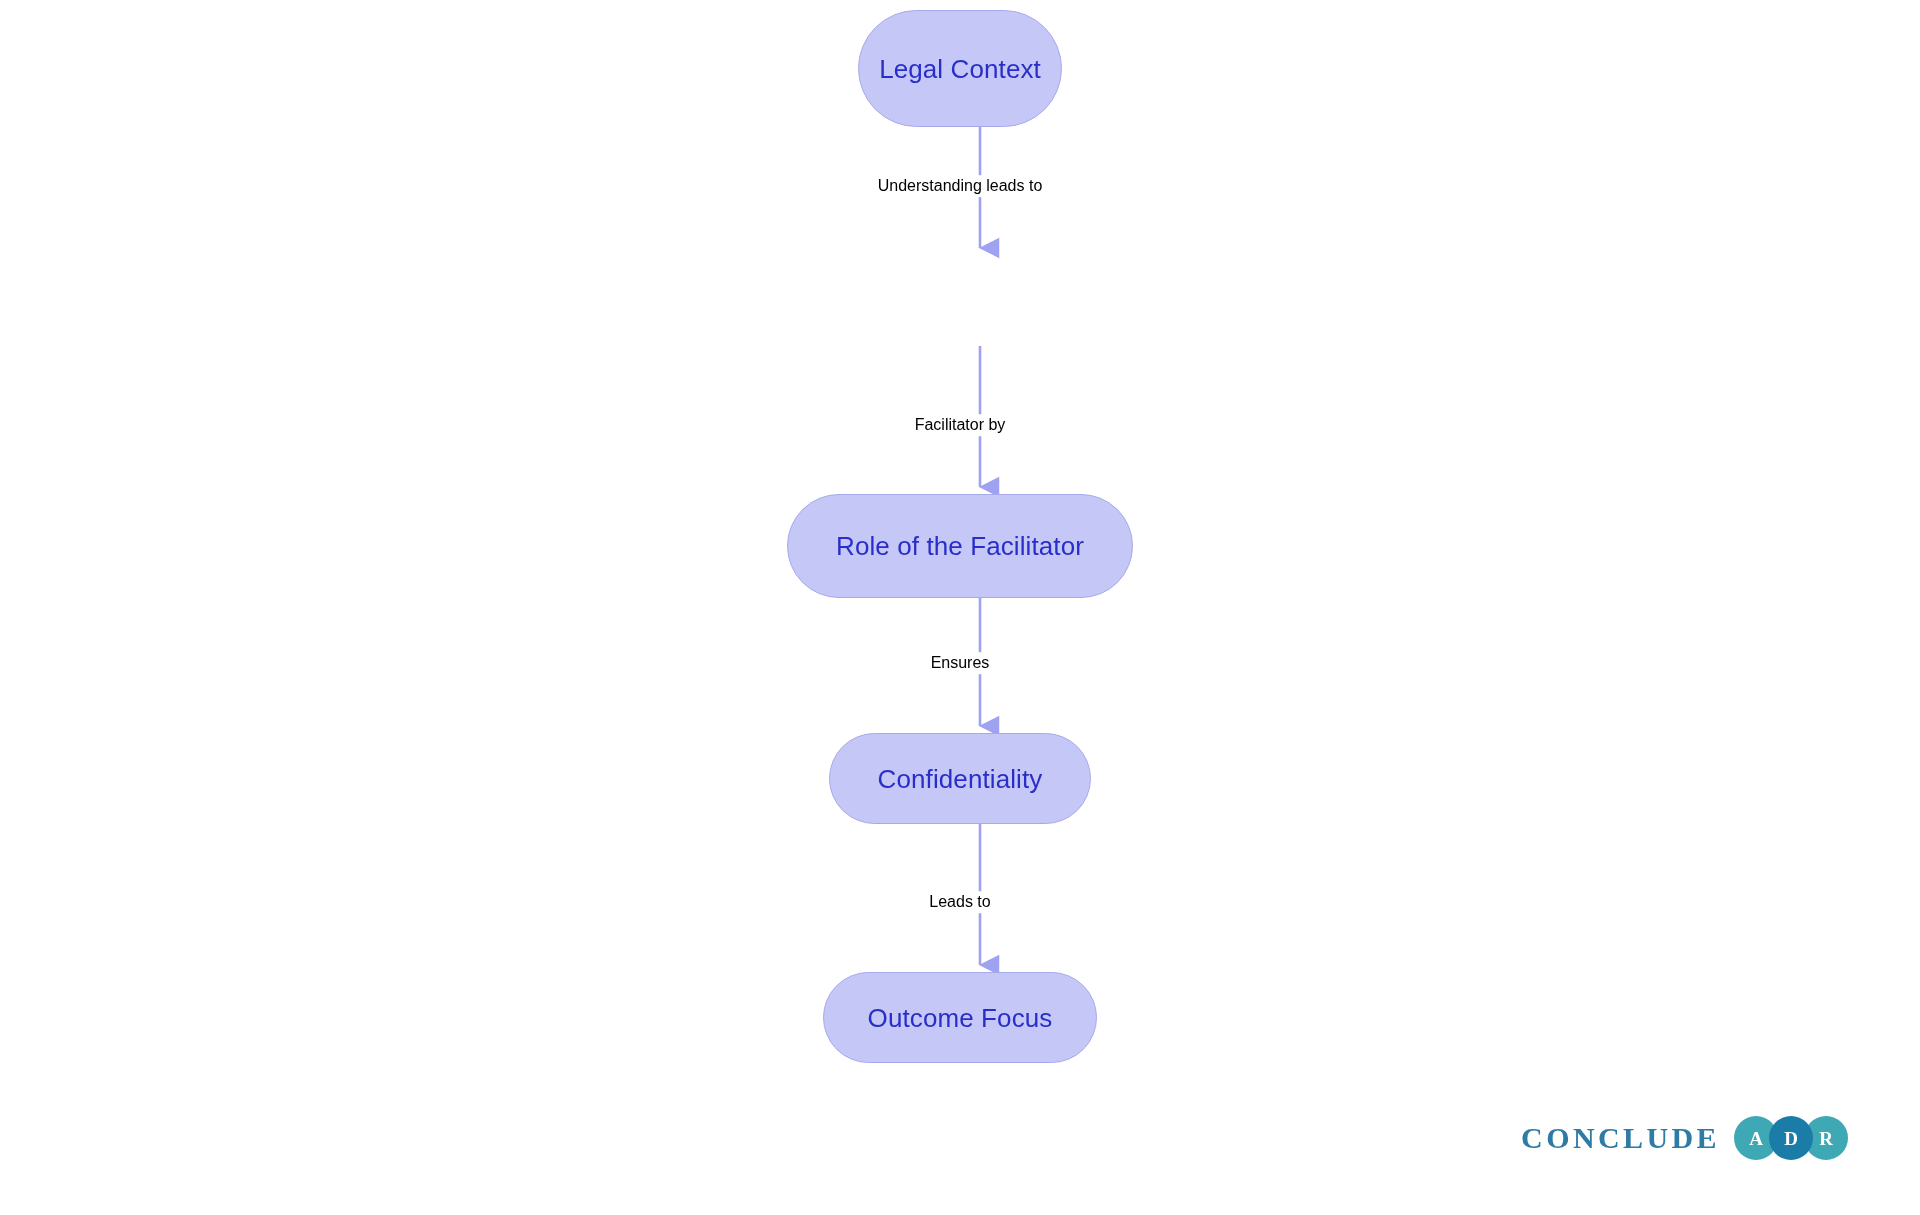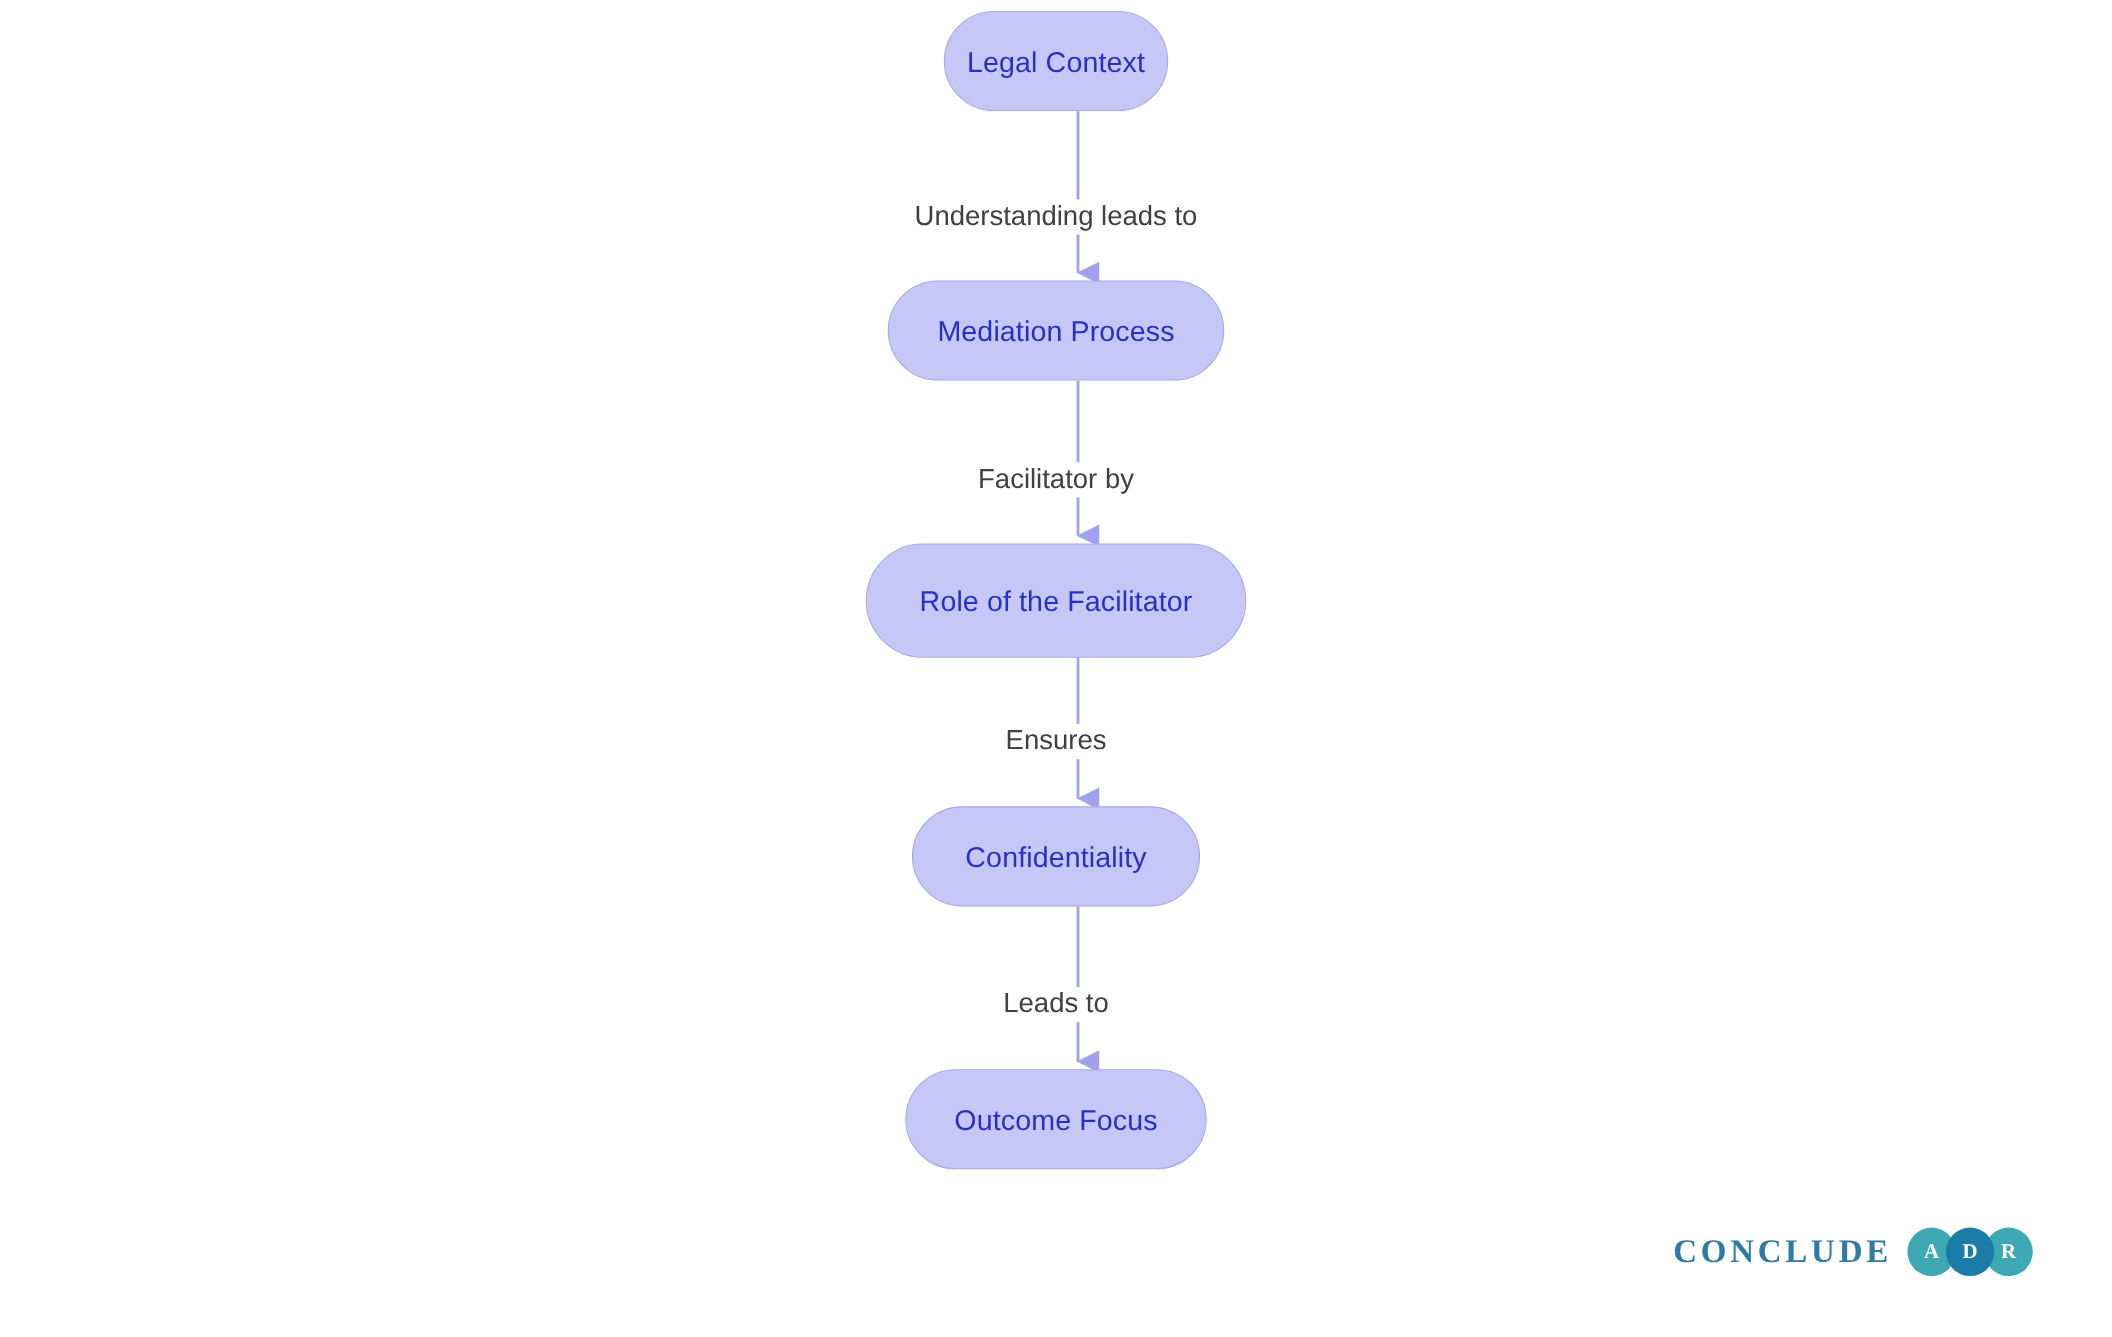--- a/index.html
+++ b/index.html
@@ -47,27 +47,26 @@
     left:0; top:0;
     width:1920px; height:1100px;
     pointer-events:none;
   }
 
   .edge-label {
     position:absolute;
     left:50%;
     transform:translate(-50%,-50%);
     background:#ffffff;
-    color:#404040;
-    font-size:25px;
+    color:#000000;
+    font-size:16px;
     font-weight:400;
     white-space:nowrap;
     padding:2px 9px;
     line-height:1.1;
-    margin-top:11px;
   }
 
   
   #logo {
     position:absolute;
     right:72px;
     bottom:55px;
     display:flex;
     align-items:center;
     gap:14px;
@@ -114,27 +113,24 @@
         </marker>
       </defs>
       <g stroke="#9fa2f0" stroke-width="2.6" fill="none">
         <line x1="980" y1="101" x2="980" y2="248" marker-end="url(#arrowhead)"></line>
         <line x1="980" y1="346" x2="980" y2="487" marker-end="url(#arrowhead)"></line>
         <line x1="980" y1="585" x2="980" y2="726" marker-end="url(#arrowhead)"></line>
         <line x1="980" y1="824" x2="980" y2="965" marker-end="url(#arrowhead)"></line>
       </g>
     </svg>
 
-    <div class="node" style="top:10px; width:204px; height:91px;">
+    <div class="node" style="top:10px; width:204px; height:117px;">
       <span>Legal Context</span>
     </div>
 
-    <div class="node" style="top:255px; width:306px; height:91px;">
-      <span>Mediation Process</span>
-    </div>
 
     <div class="node" style="top:494px; width:346px; height:104px;">
       <span>Role of the Facilitator</span>
     </div>
 
     <div class="node" style="top:972px; width:274px; height:91px;">
       <span>Outcome Focus</span>
     </div>
 
     <div class="node" style="top:733px; width:262px; height:91px;">

